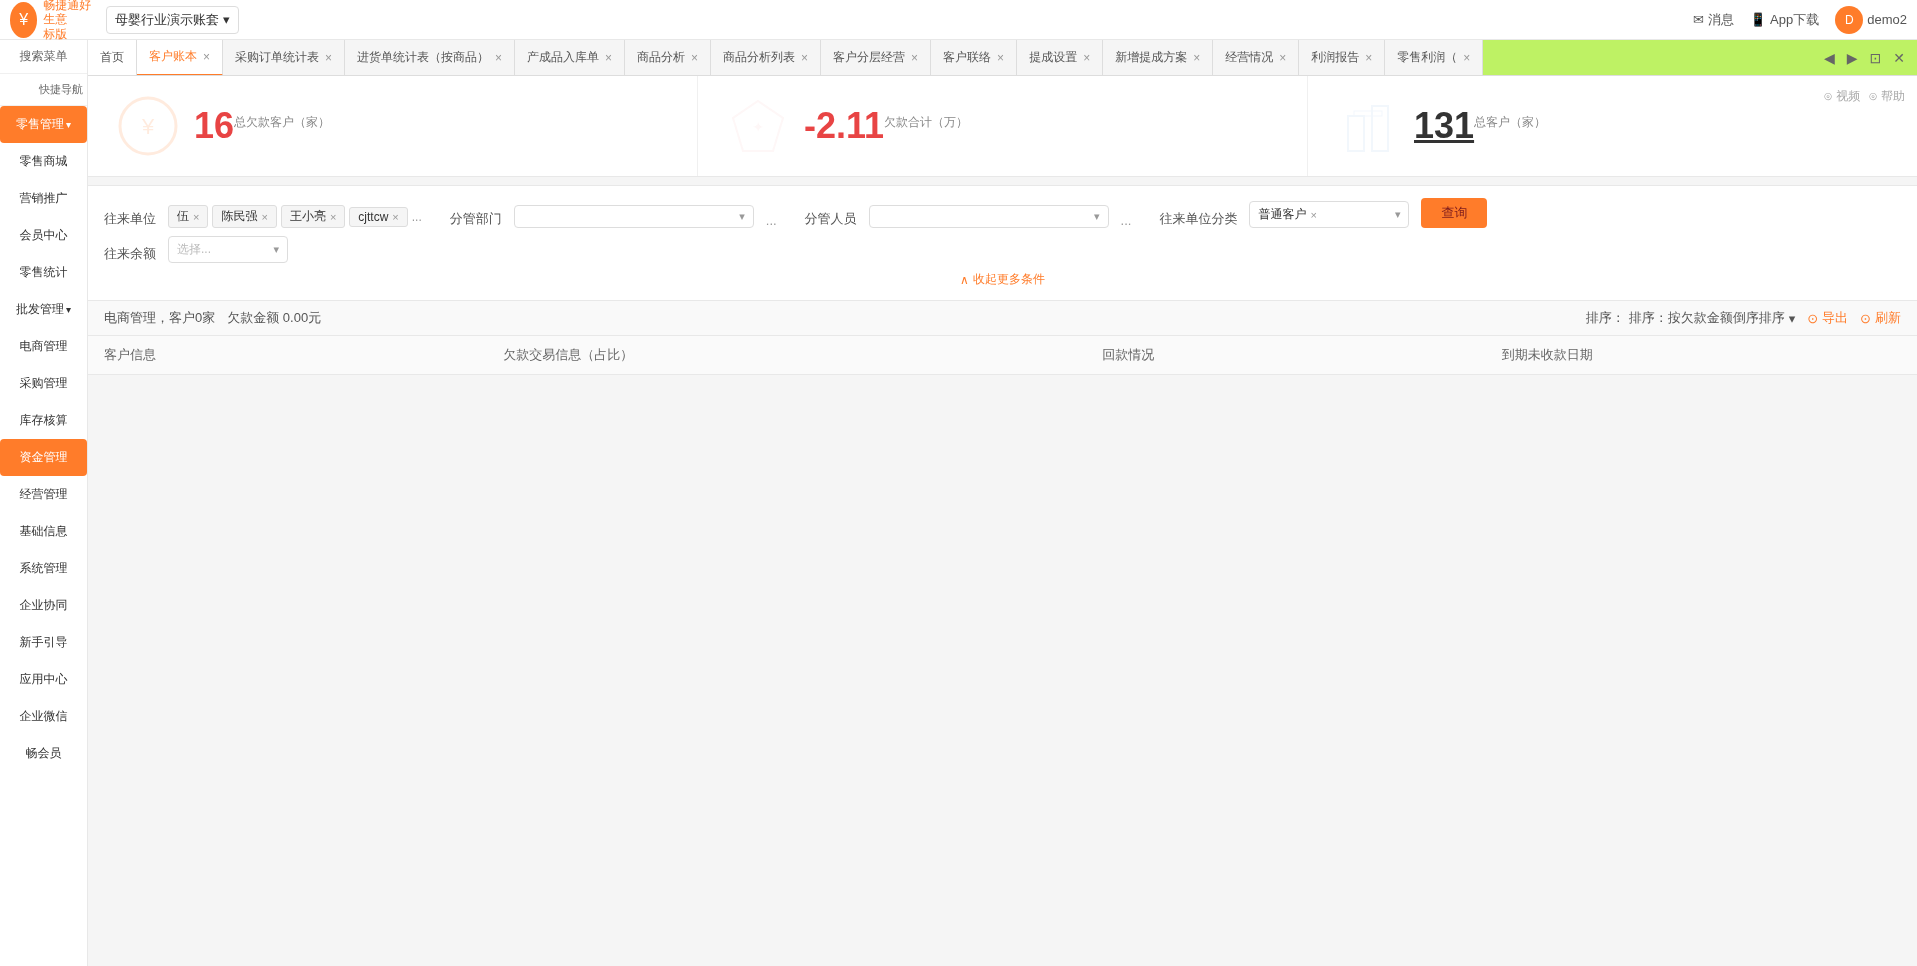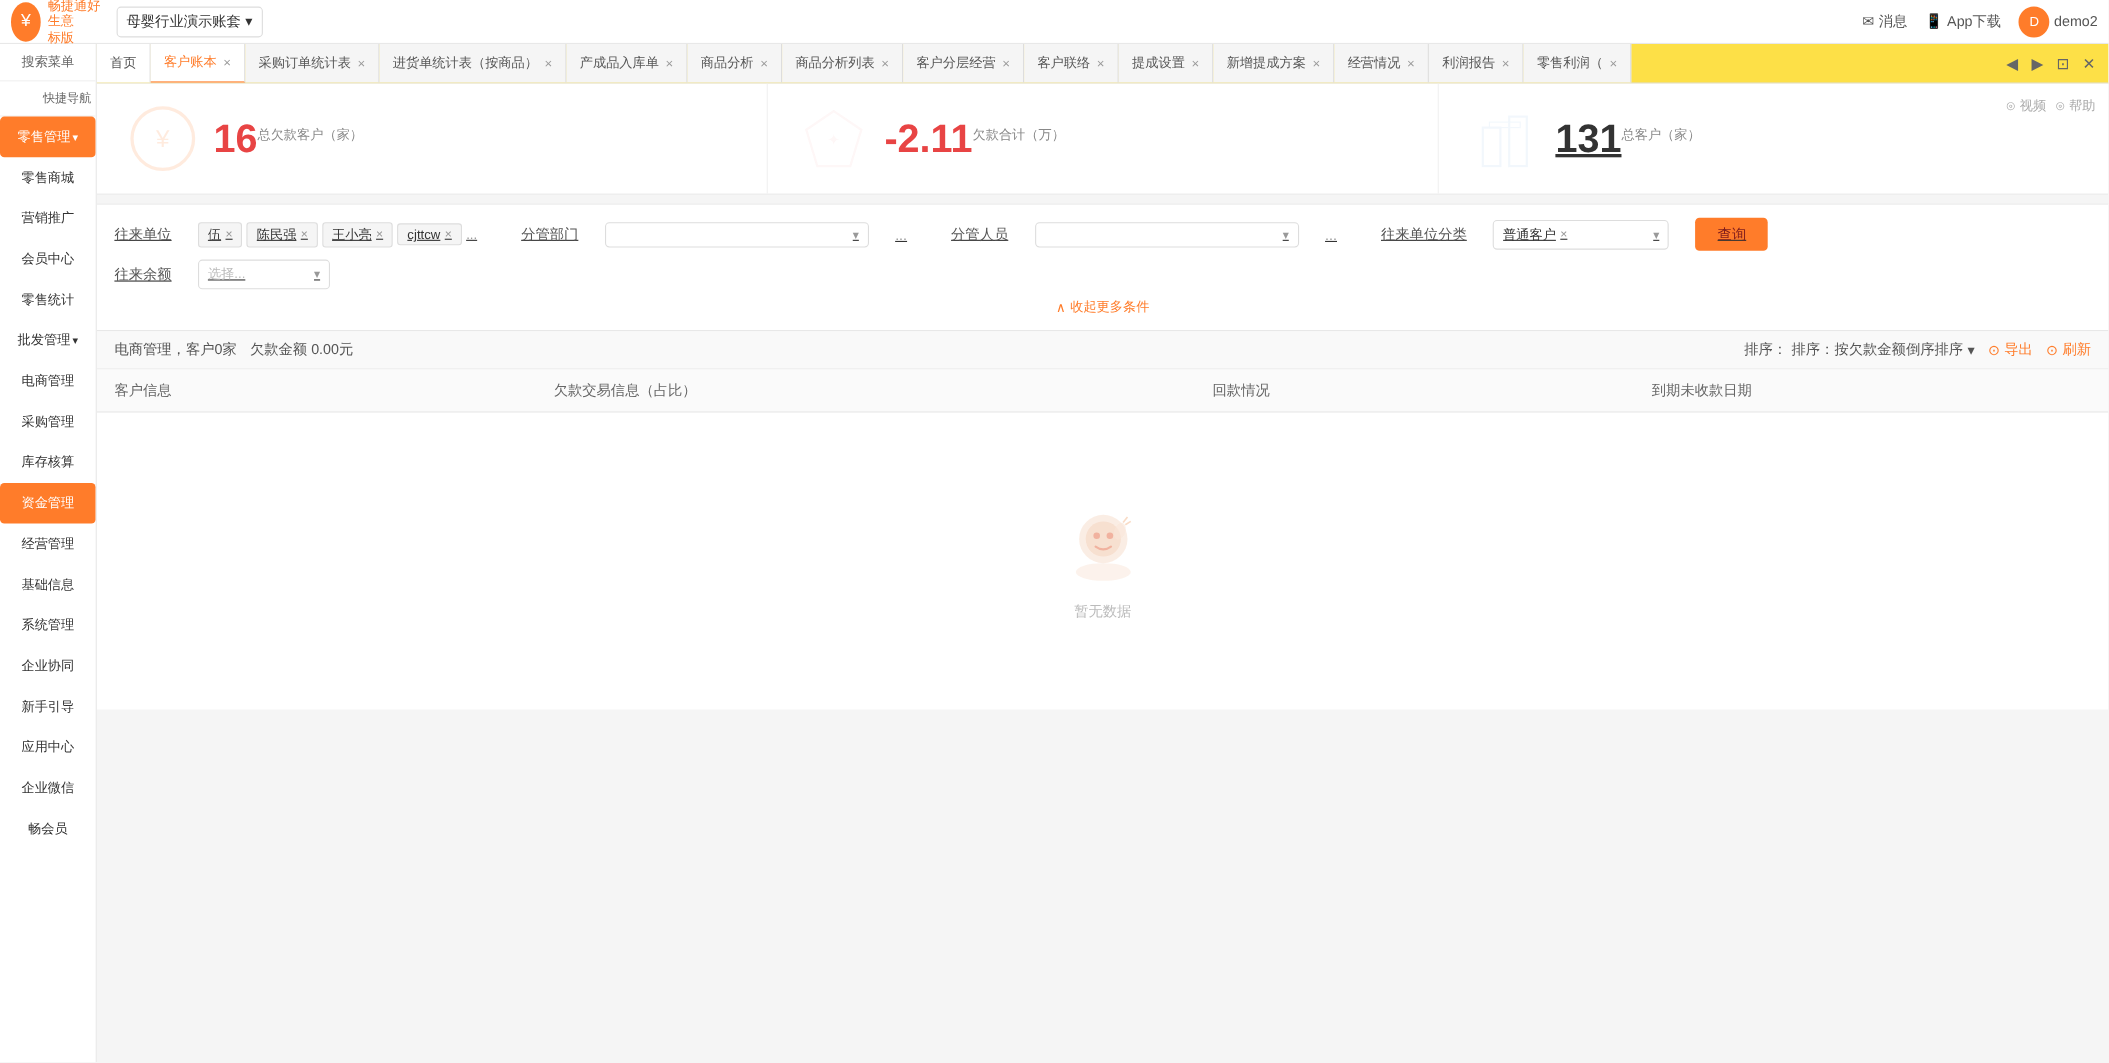--- a/index.html
+++ b/index.html
@@ -28,21 +28,21 @@
     .sidebar-nav span { font-size: 11px; color: #666; cursor: pointer; display: block; text-align: right; padding: 4px 0; }
     .sidebar-item { padding: 10px 4px; text-align: center; cursor: pointer; font-size: 12px; color: #333; border-radius: 4px; position: relative; }
     .sidebar-item.active { background: #ff7c2a; color: white; }
     .sidebar-item.has-sub { display: flex; align-items: center; justify-content: center; gap: 2px; }
     .sidebar-item .arrow { font-size: 10px; }
 
     
     .content-area { flex: 1; display: flex; flex-direction: column; overflow: hidden; }
 
     
-    .tab-bar { display: flex; align-items: center; background: #fde047; border-bottom: 1px solid #ddd; height: 36px; overflow: hidden; flex-shrink: 0; }
+    .tab-bar { display: flex; align-items: center; background: #bef264; border-bottom: 1px solid #ddd; height: 36px; overflow: hidden; flex-shrink: 0; }
     .tab-item { display: flex; align-items: center; padding: 0 12px; height: 36px; font-size: 12px; cursor: pointer; white-space: nowrap; border-right: 1px solid #ddd; background: #f5f5f5; color: #555; gap: 4px; flex-shrink: 0; }
     .tab-item.active { background: #fff; color: #ff7c2a; border-bottom: 2px solid #ff7c2a; }
     .tab-item.home { background: #fff; }
     .tab-close { font-size: 12px; color: #999; cursor: pointer; margin-left: 2px; }
     .tab-controls { display: flex; align-items: center; margin-left: auto; padding-right: 8px; gap: 4px; }
     .tab-control-btn { cursor: pointer; color: #666; font-size: 14px; padding: 2px 4px; }
 
     
     .page-content { flex: 1; overflow-y: auto; background: #f5f5f5; }
 
@@ -55,21 +55,21 @@
     .stat-values { display: flex; }
     .stat-number { font-size: 36px; font-weight: bold; line-height: 1; }
     .stat-number.red { color: #e84444; }
     .stat-number.negative { color: #e84444; }
     .stat-number.black { color: #333; text-decoration: underline; }
     .stat-label { font-size: 12px; color: #888; margin-top: 6px; }
     .stat-help { position: absolute; top: 12px; right: 12px; display: flex; gap: 8px; font-size: 12px; color: #aaa; cursor: pointer; }
 
     
     .filters-section { background: #fff; padding: 12px 16px; margin-top: 8px; border-top: 1px solid #e8e8e8; border-bottom: 1px solid #e8e8e8; }
-    .filter-row { display: flex; align-items: center; gap: 24px; margin-bottom: 8px; flex-wrap: wrap; text-decoration: underline; }
+    .filter-row { display: flex; align-items: flex-end; gap: 12px; margin-bottom: 8px; flex-wrap: wrap; }
     .filter-row:last-child { margin-bottom: 0; }
     .filter-label { font-size: 13px; color: #555; white-space: nowrap; }
     .filter-tags { display: flex; align-items: center; gap: 4px; flex-wrap: wrap; }
     .filter-tag { display: flex; align-items: center; gap: 4px; background: #f5f5f5; border: 1px solid #ddd; border-radius: 3px; padding: 2px 8px; font-size: 12px; color: #333; }
     .filter-tag .remove { cursor: pointer; color: #999; font-size: 11px; }
     .filter-more { color: #999; cursor: pointer; font-size: 12px; }
     .filter-select { display: flex; align-items: center; gap: 4px; border: 1px solid #ddd; border-radius: 4px; padding: 4px 8px; min-width: 120px; cursor: pointer; background: #fff; }
     .filter-select-wide { min-width: 240px; }
     .filter-select .arrow { color: #999; font-size: 11px; margin-left: auto; }
     .filter-dots { color: #999; cursor: pointer; }
@@ -404,33 +404,17 @@
               <span>欠款交易信息（占比）</span>
             </div>
             <div class="table-col-3">
               <span>回款情况</span>
             </div>
             <div class="table-col-4">
               <span>到期未收款日期</span>
             </div>
           </div>
 
-          <div class="empty-state">
-            <div class="empty-icon">
-              <svg viewBox="0 0 80 80" xmlns="http://www.w3.org/2000/svg">
-                <ellipse cx="40" cy="65" rx="25" ry="8" fill="#f5d5c0" opacity="0.5"></ellipse>
-                <circle cx="40" cy="35" r="22" fill="#f5d5c0" opacity="0.7"></circle>
-                <circle cx="40" cy="35" r="16" fill="#f0c4a8" opacity="0.8"></circle>
-                <circle cx="34" cy="32" r="3" fill="#e88060"></circle>
-                <circle cx="46" cy="32" r="3" fill="#e88060"></circle>
-                <path d="M33 42 Q40 47 47 42" stroke="#e88060" stroke-width="2" fill="none" stroke-linecap="round"></path>
-                <ellipse cx="55" cy="28" rx="5" ry="8" fill="#f5d5c0" opacity="0.6" transform="rotate(20,55,28)"></ellipse>
-                <line x1="58" y1="20" x2="62" y2="15" stroke="#f5c4a0" stroke-width="1.5"></line>
-                <line x1="60" y1="22" x2="65" y2="19" stroke="#f5c4a0" stroke-width="1.5"></line>
-              </svg>
-            </div>
-            <span class="empty-text">暂无数据</span>
-          </div>
         </div>
       </div>
     </div>
   </div>
 </div>
 
 </body></html>

